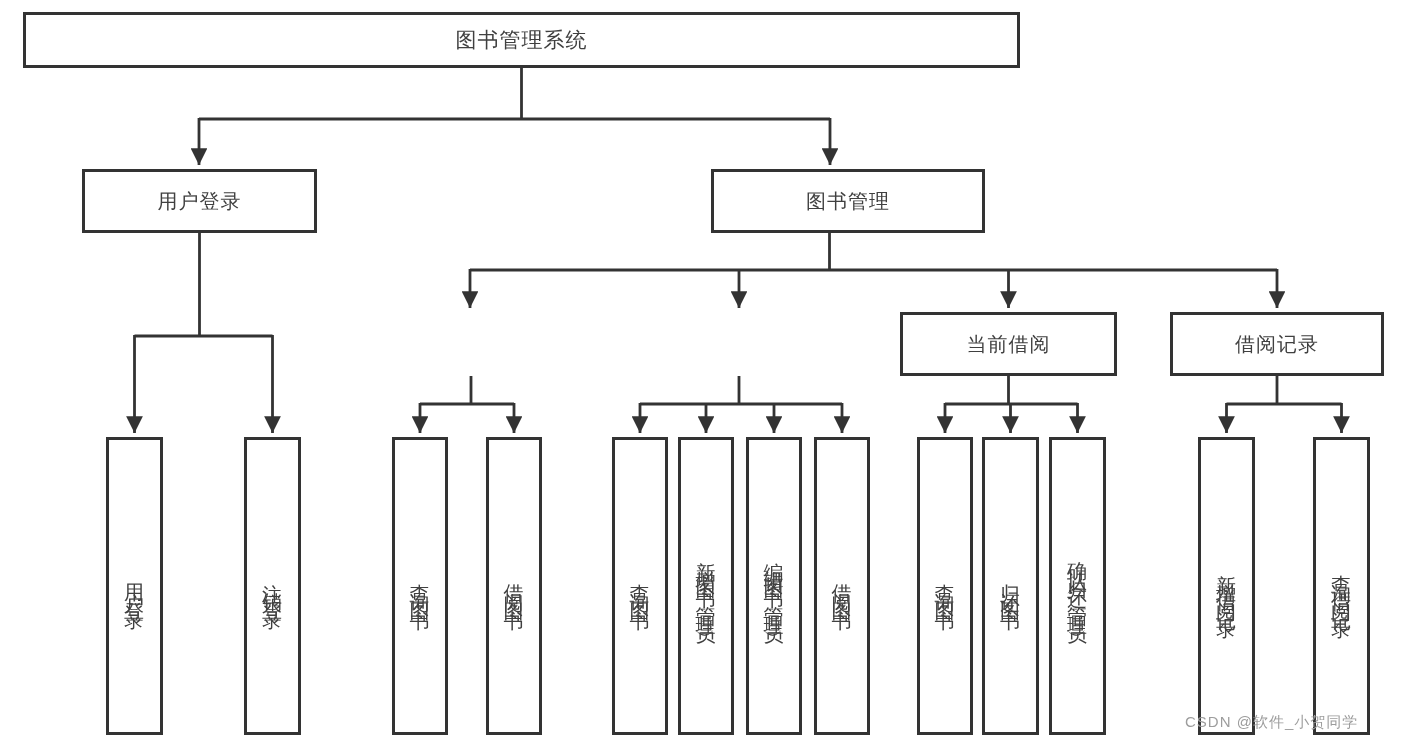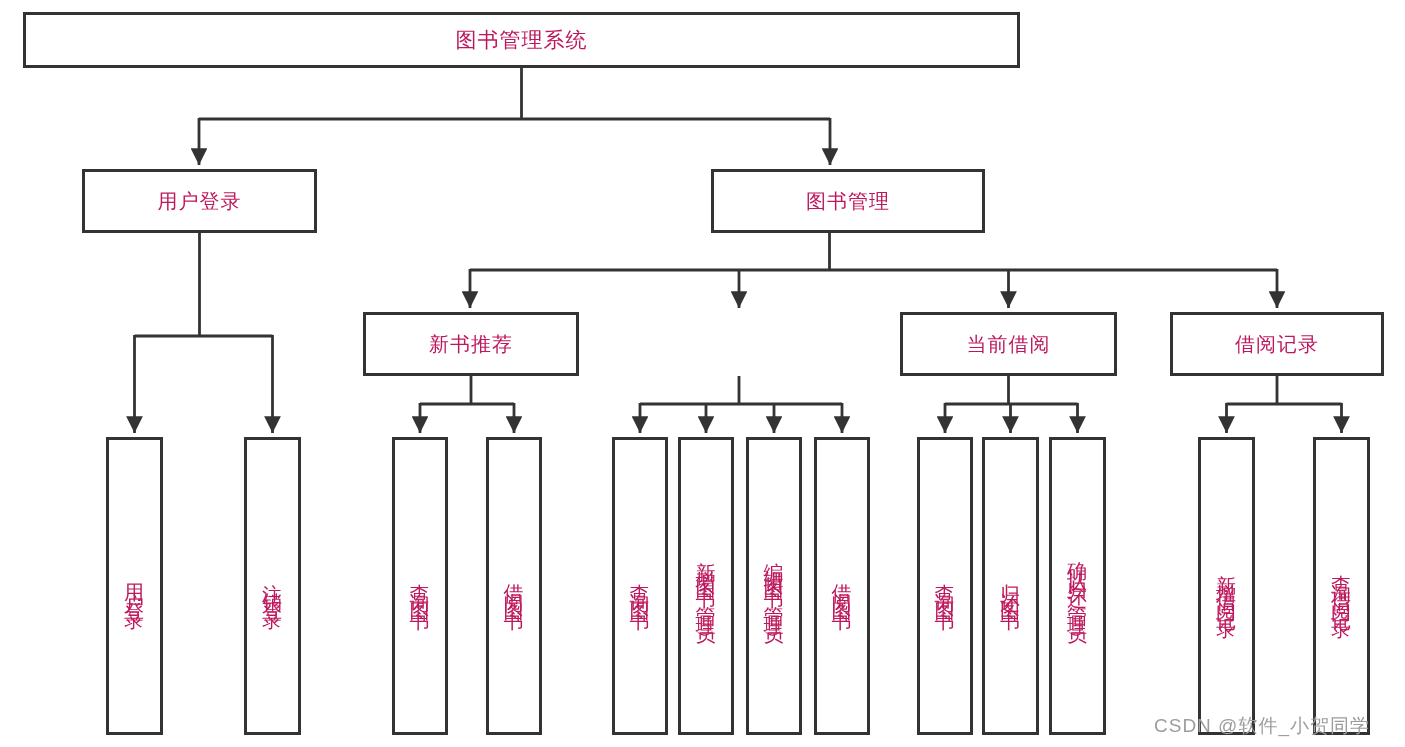--- a/index.html
+++ b/index.html
@@ -9,37 +9,37 @@
     background:#ffffff;
     font-family:"Liberation Sans","DejaVu Sans",sans-serif;
     overflow:hidden;
   }
   .connectors{position:absolute;left:0;top:0;pointer-events:none;}
   .box{
     position:absolute;
     box-sizing:border-box;
     background:#ffffff;
     border:3px solid #333333;
-    color:#be185d;
+    color:#404040;
     display:flex;align-items:center;justify-content:center;
     text-align:left;
   }
   .hbox{font-size:20px;letter-spacing:1px;}
   .rootbox{font-size:21px;}
   .vbox{
     writing-mode:vertical-rl;
     text-orientation:mixed;
     font-size:20px;
     letter-spacing:9px;
     line-height:1;
   }
   .watermark{
     position:absolute;
-    left:1154px;top:713px;
-    font-size:19px;
+    left:1185px;top:713px;
+    font-size:15px;
     color:#9d9d9d;
     letter-spacing:1px;
     white-space:nowrap;
     z-index:5;
   }
 </style>
 </head>
 <body>
 
 <div class="canvas">
@@ -85,21 +85,20 @@
       <line x1="1226.5" y1="403" x2="1226.5" y2="433" marker-end="url(#arw)"></line>
       <line x1="1341.5" y1="403" x2="1341.5" y2="433" marker-end="url(#arw)"></line>
     </g>
   </svg>
 
   <div class="box hbox rootbox" style="left:23px;top:12px;width:997px;height:56px;">图书管理系统</div>
 
   <div class="box hbox" style="left:82px;top:169px;width:235px;height:64px;">用户登录</div>
   <div class="box hbox" style="left:711px;top:169px;width:274px;height:64px;">图书管理</div>
 
-  <div class="box hbox" style="left:363px;top:312px;width:216px;height:64px;">新书推荐</div>
   <div class="box hbox" style="left:900px;top:312px;width:217px;height:64px;">当前借阅</div>
   <div class="box hbox" style="left:1170px;top:312px;width:214px;height:64px;">借阅记录</div>
 
   <div class="box vbox" style="left:106px;top:437px;width:57px;height:298px;">用户登录</div>
   <div class="box vbox" style="left:244px;top:437px;width:57px;height:298px;">注销登录</div>
 
   <div class="box vbox" style="left:392px;top:437px;width:56px;height:298px;">查询图书</div>
   <div class="box vbox" style="left:486px;top:437px;width:56px;height:298px;">借阅图书</div>
 
   <div class="box vbox" style="left:612px;top:437px;width:56px;height:298px;">查询图书</div>

